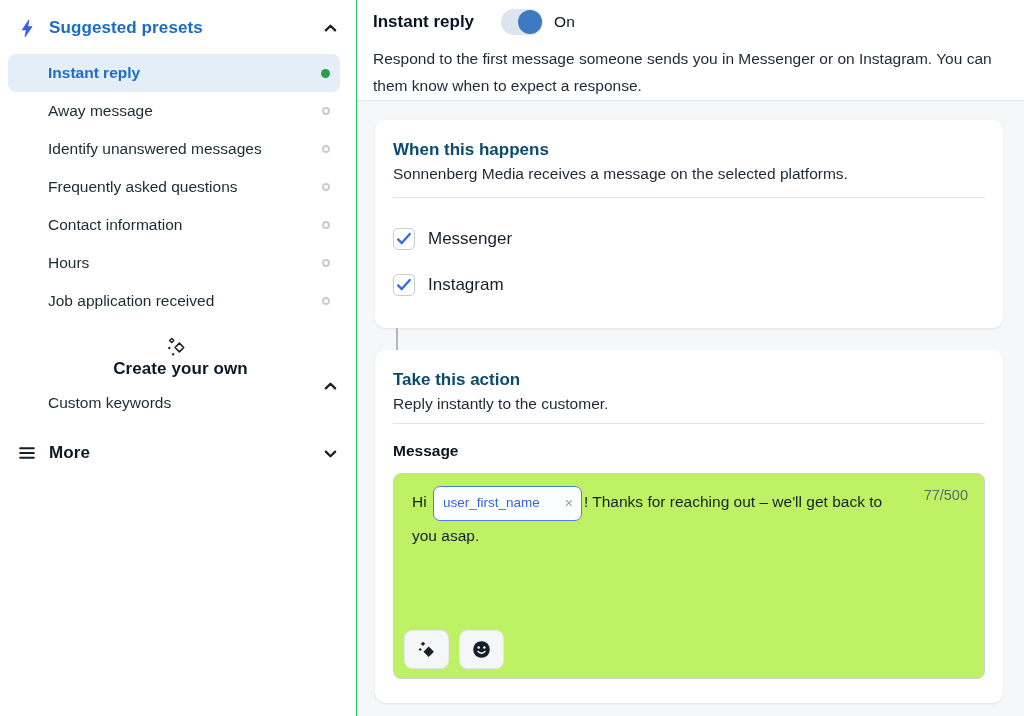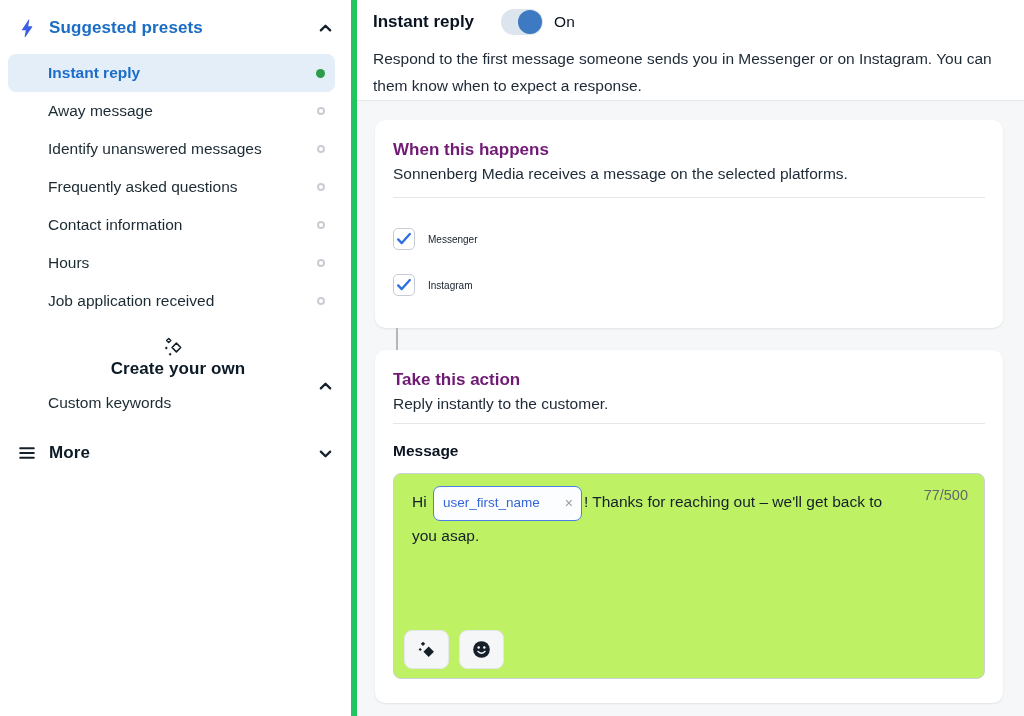--- a/index.html
+++ b/index.html
@@ -2,21 +2,21 @@
 <html><head>
 <meta charset="utf-8">
 <style>
   * { margin:0; padding:0; box-sizing:border-box; }
   html,body { background:#fff; }
   body { font-family:"Liberation Sans", sans-serif; color:#1c2b33; }
   .screen { position:relative; width:1024px; height:716px; overflow:hidden; background:#fff; }
 
   
   .sidebar { position:absolute; left:0; top:0; width:357px; height:716px; background:#fff;
-             border-right:6px solid #22c55e; }
+             border-right:1px solid #22c55e; }
   .side-header { display:flex; align-items:center; height:36px; padding:0 18px 0 14px; margin-top:10px; cursor:pointer; }
   .side-header .icon { width:26px; display:flex; justify-content:center; align-items:center; }
   .side-header .hlabel { margin-left:9px; font-size:17px; font-weight:700; color:#0c1a26; letter-spacing:.1px; }
   .side-header.suggested .hlabel { color:#1a6cc4; }
   .side-header .chev { margin-left:auto; display:flex; }
 
   .preset-list { margin-top:8px; }
   .side-item { display:flex; align-items:center; height:38px; margin:0 16px 0 8px; border-radius:8px;
                padding-left:40px; padding-right:10px; font-size:15.5px; color:#1c2b33; cursor:pointer; }
   .side-item.active { background:#e4eef8; color:#1b6dc9; font-weight:700; }
@@ -34,31 +34,31 @@
             background:#dce5ee; cursor:pointer; flex:none; }
   .toggle .knob { position:absolute; right:1px; top:1px; width:24px; height:24px; border-radius:50%; background:#3d7ac2; }
   .on-label { margin-left:11px; font-size:15.5px; color:#0a1420; }
   .desc { margin-top:9px; font-size:15.5px; line-height:27px; color:#1e2936; white-space:nowrap; }
 
   .content { position:absolute; left:0; top:101px; width:667px; height:615px; background:#f5f7f9; }
   .card { position:absolute; left:18px; width:628px; background:#fff; border-radius:10px;
           box-shadow:0 1px 2px rgba(0,0,0,.08), 0 0 1px rgba(0,0,0,.05); padding:20px 18px; }
   .card-when   { top:19px;  height:208px; }
   .card-action { top:249px; height:353px; }
-  .card-title { font-size:17px; font-weight:700; color:#701a75; }
+  .card-title { font-size:17px; font-weight:700; color:#0c4a6e; }
   .card-sub { margin-top:5px; font-size:15.5px; color:#1e2936; }
   .card-divider { border:none; border-top:1px solid #e4e6ea; margin-top:14px; }
   .card-action .card-divider { margin-top:10px; }
 
   .cb-row { display:flex; align-items:center; gap:13px; }
   .cb-row.first { margin-top:30px; }
   .cb-row + .cb-row { margin-top:24px; }
   .checkbox { width:22px; height:22px; border:1.5px solid #c6ccd4; border-radius:5px; background:#fff;
               display:flex; align-items:center; justify-content:center; cursor:pointer; flex:none; }
-  .cb-label { font-size:10px; color:#15202b; }
+  .cb-label { font-size:17px; color:#15202b; }
 
   .connector { position:absolute; left:39px; top:227px; width:2px; height:22px; background:#b3b7bc; }
 
   .msg-label { margin-top:18px; font-size:15.5px; font-weight:700; color:#0a1420; }
   .textarea { position:relative; margin-top:13px; height:206px; border:1px solid #ccd0d6; border-radius:8px;
               background:#bef264; cursor:text; }
   .msg-text { padding:12px 0 0 18px; max-width:505px; font-size:15.5px; line-height:30px; color:#15202b; }
   .token { display:inline-flex; align-items:center; gap:25px; border:1px solid #4b7fe8; border-radius:7px;
            padding:1px 8px 2px 9px; color:#3465d9; font-size:13.5px; background:#fbfdff; margin:0 2px;
            vertical-align:baseline; cursor:default; }

